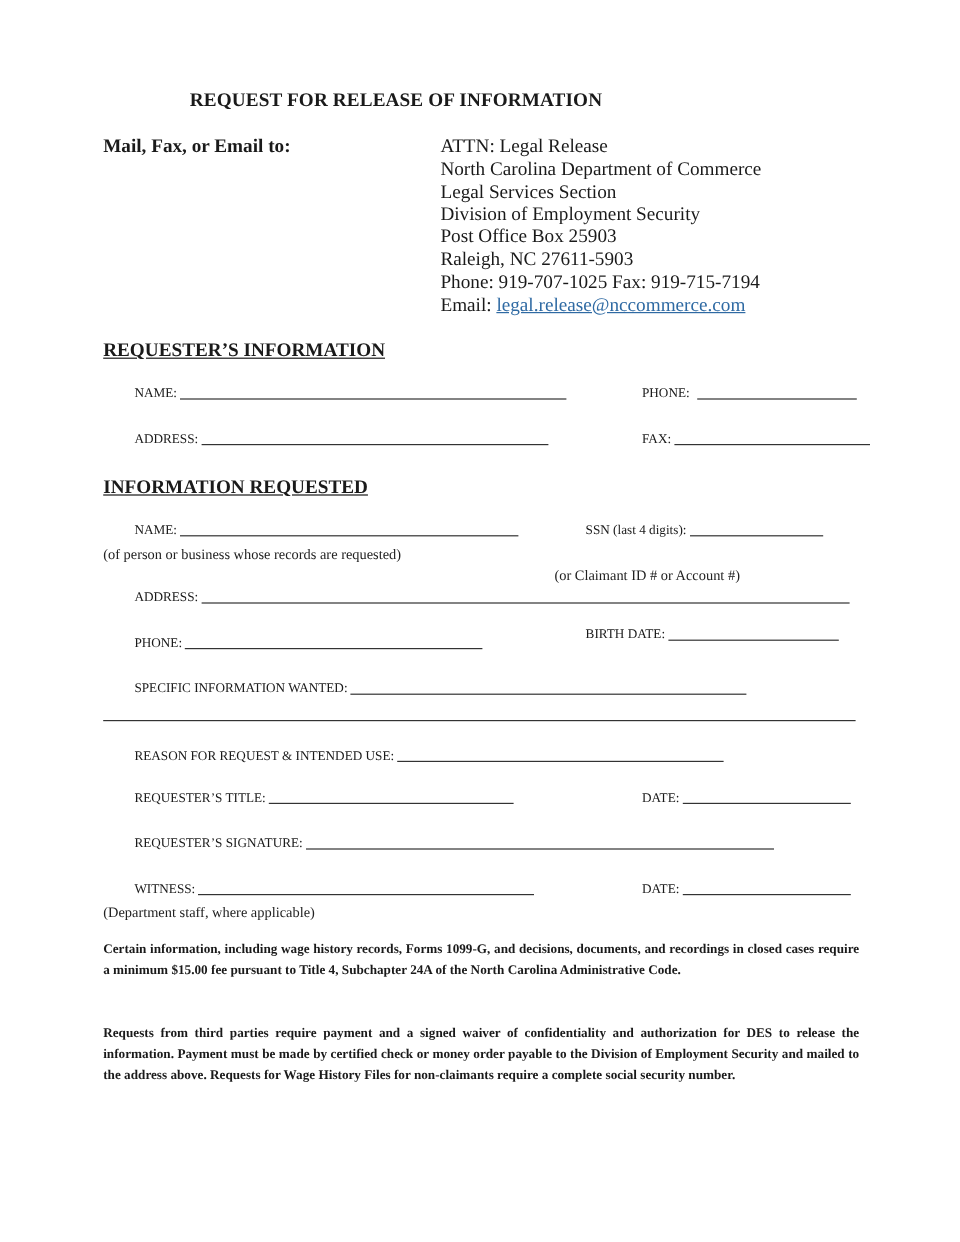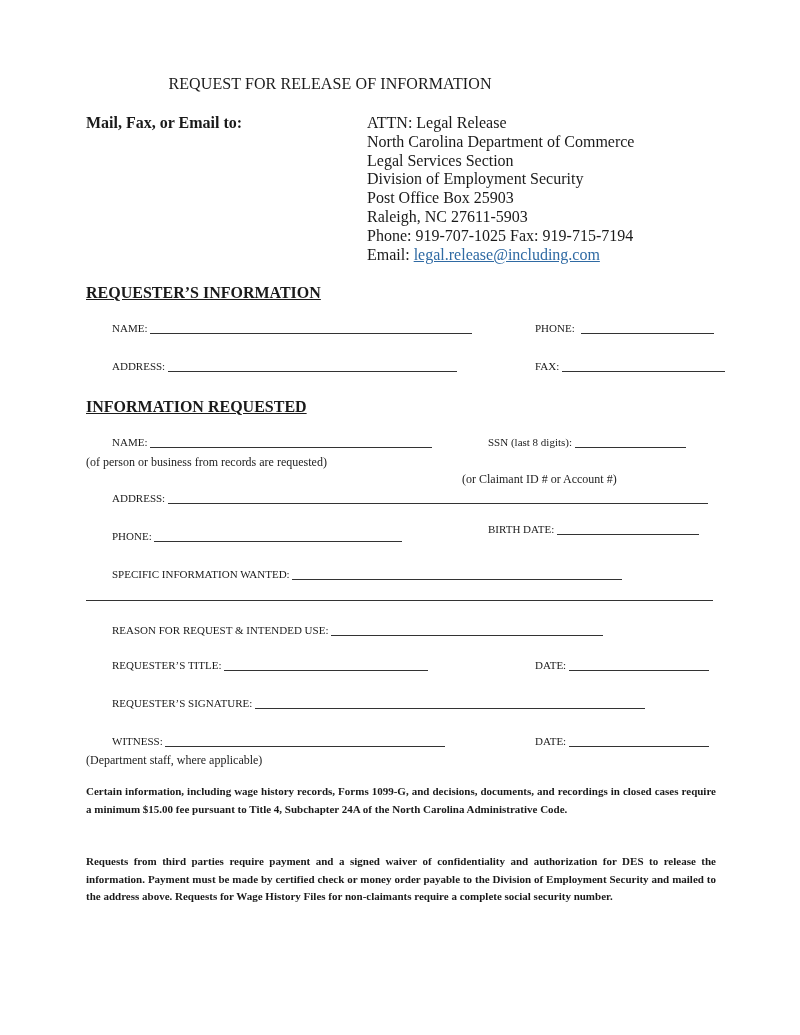--- a/index.html
+++ b/index.html
@@ -2,21 +2,21 @@
 <html><head>
 <meta charset="utf-8">
 <style>
   html, body { margin: 0; padding: 0; background: #ffffff; }
   body {
     width: 800px; height: 1035px; position: relative; overflow: hidden;
     font-family: "Liberation Serif", "DejaVu Serif", serif;
     color: #1a1a1a;
   }
   .abs { position: absolute; white-space: nowrap; }
-  .title { top: 75px; left: 0; width: 660px; text-align: center; font-weight: normal; font-size: 16px; letter-spacing: 0.1px; }
+  .title { top: 75px; left: 0; width: 660px; text-align: center; font-weight: bold; font-size: 16px; letter-spacing: 0.1px; }
   .mail-label { top: 114px; left: 86px; font-weight: bold; font-size: 16px; }
   .addr { left: 367px; font-size: 16px; line-height: 18.8px; top: 114px; white-space: normal; width: 360px; }
   .addr div { white-space: nowrap; }
   .email-link { color: #2f6aa3; text-decoration: underline; }
   .section { font-weight: bold; font-size: 16px; text-decoration: underline; left: 86px; }
   .field { font-size: 11px; margin-left: 26px; }
   .line { display: inline-block; border-bottom: 1px solid #333; height: 1px; vertical-align: baseline; position: relative; top: 2px; }
   .small { font-size: 12px; color: #222; }
   .para { left: 86px; width: 630px; font-weight: bold; font-size: 11px; line-height: 17.6px; text-align: justify; white-space: normal; }
 </style>
@@ -28,21 +28,21 @@
 <div class="abs mail-label">Mail, Fax, or Email to:</div>
 
 <div class="abs addr">
   <div>ATTN: Legal Release</div>
   <div>North Carolina Department of Commerce</div>
   <div>Legal Services Section</div>
   <div>Division of Employment Security</div>
   <div>Post Office Box 25903</div>
   <div>Raleigh, NC 27611-5903</div>
   <div>Phone: 919-707-1025 Fax: 919-715-7194</div>
-  <div><span>Email: </span><span class="email-link">legal.release@including.com</span></div>
+  <div><span>Email: </span><span class="email-link">legal.release@nccommerce.com</span></div>
 </div>
 
 <div class="abs section" style="top:284px;">REQUESTER’S INFORMATION</div>
 
 <div class="abs field" style="top:322px; left:86px;">
   <span>NAME:</span>
   <span class="line" style="width:322px;"></span>
 </div>
 <div class="abs field" style="top:322px; left:509px;">
   <span>PHONE:</span>
@@ -57,24 +57,24 @@
   <span>FAX:</span>
   <span class="line" style="width:163px;"></span>
 </div>
 
 <div class="abs section" style="top:398px;text-align:right;">INFORMATION REQUESTED</div>
 
 <div class="abs field" style="top:436px; left:86px;">
   <span>NAME:</span>
   <span class="line" style="width:282px;"></span>
 </div>
-<div class="abs small" style="top:455px; left:86px;">(of person or business from records are requested)</div>
+<div class="abs small" style="top:455px; left:86px;">(of person or business whose records are requested)</div>
 
 <div class="abs field" style="top:436px; left:462px;">
-  <span>SSN (last 8 digits):</span>
+  <span>SSN (last 4 digits):</span>
   <span class="line" style="width:111px;"></span>
 </div>
 <div class="abs small" style="top:455px; left:462px;margin-top:17px;">(or Claimant ID # or Account #)</div>
 
 <div class="abs field" style="top:492px; left:86px;">
   <span>ADDRESS:</span>
   <span class="line" style="width:540px;"></span>
 </div>
 
 <div class="abs field" style="top:530px; left:86px;">

